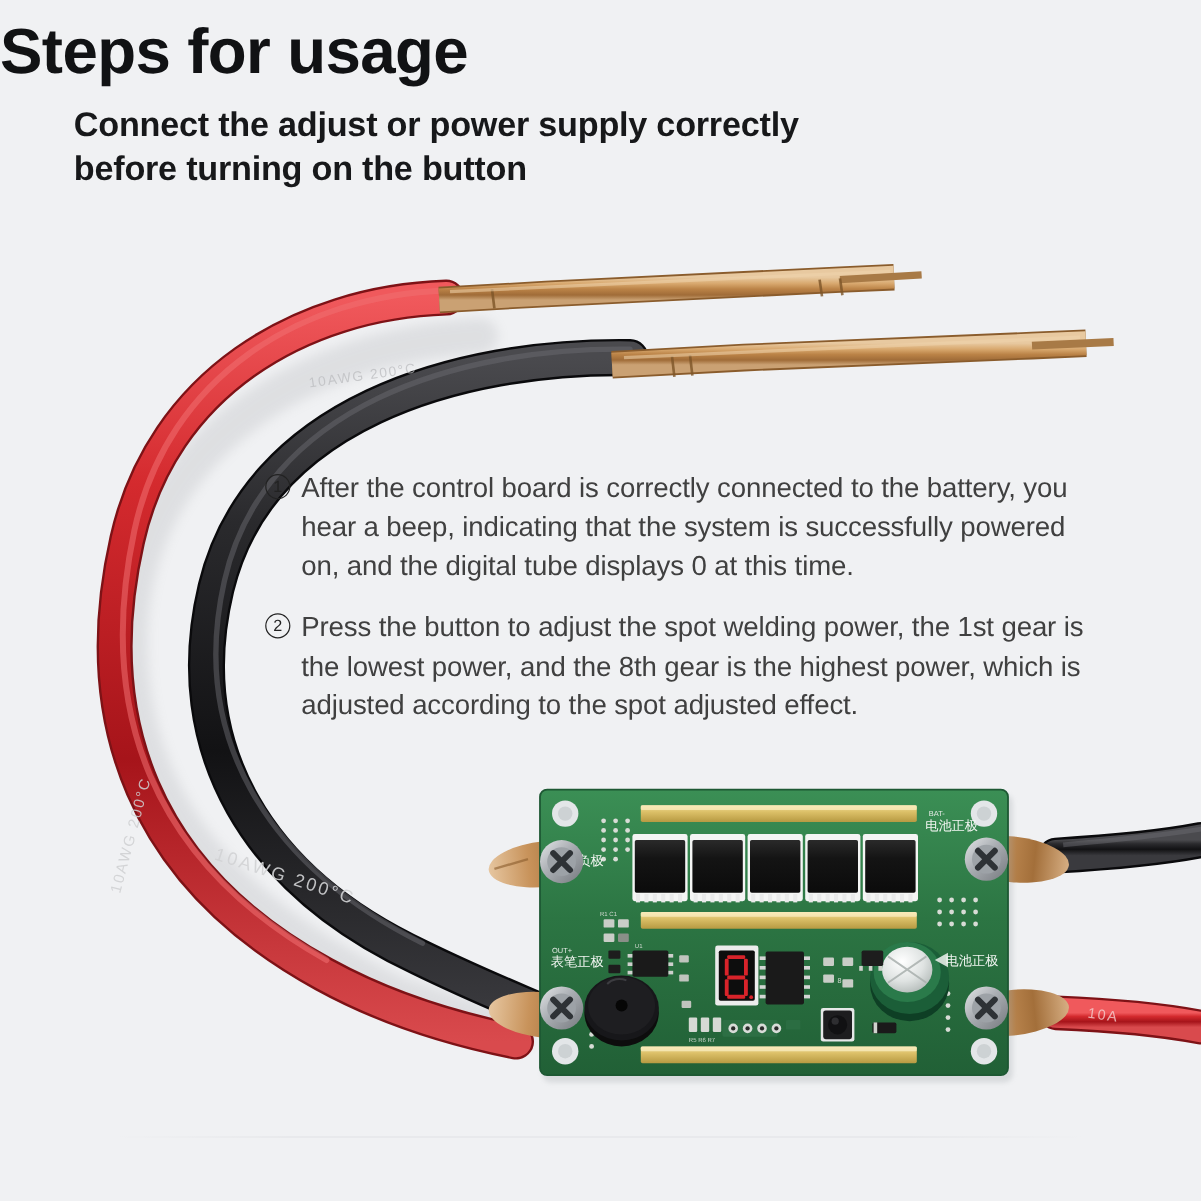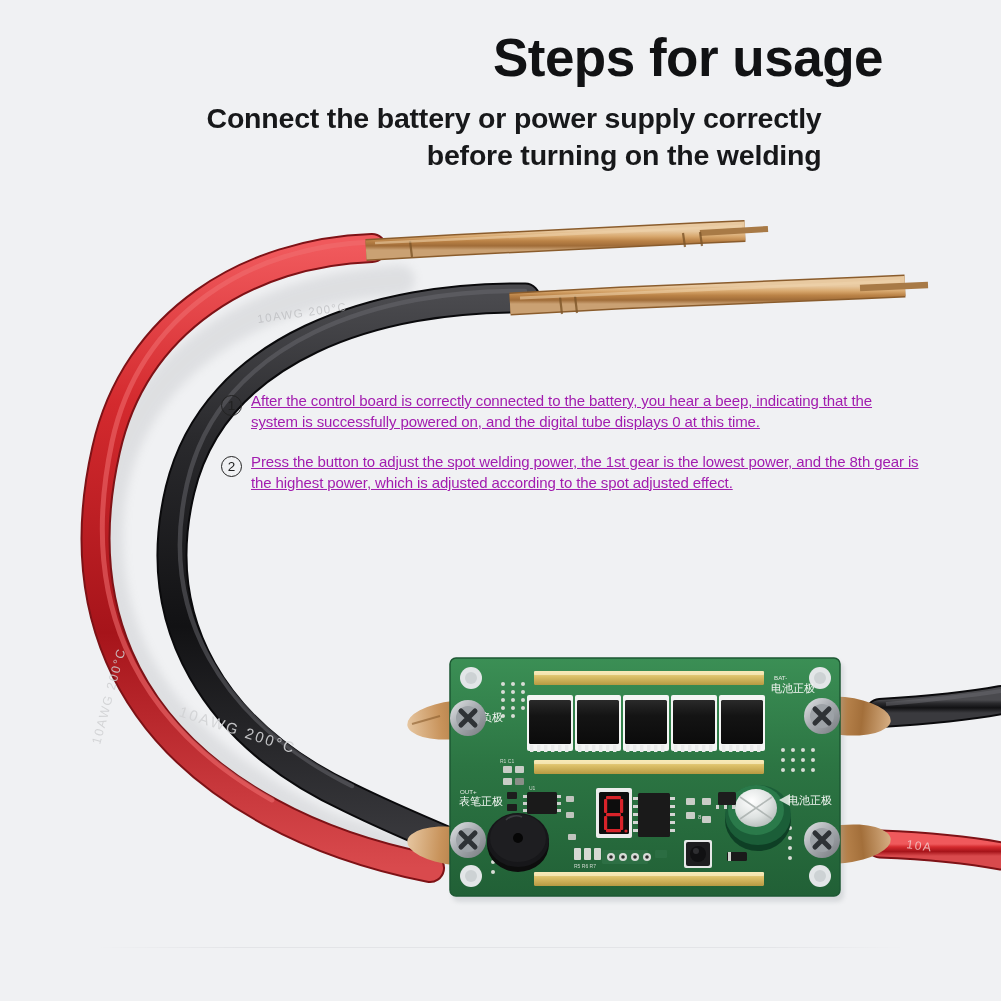--- a/index.html
+++ b/index.html
@@ -7,21 +7,21 @@
   body{
     width:1001px;height:1001px;
     background:#f0f1f3;
     font-family:"Liberation Sans","DejaVu Sans",sans-serif;
     overflow:hidden;
     position:relative;
   }
   .canvas{position:absolute;inset:0;width:1001px;height:1001px;}
 
   
-  .header{position:absolute;left:0;top:30px;width:883px;text-align:right;}
+  .header{position:absolute;left:0;top:16px;width:883px;text-align:left;}
   .title{
     font-size:53px;font-weight:bold;color:#111214;
     letter-spacing:-0.5px;line-height:1.05;margin:0;
   }
   .subtitle{
     margin:14px auto 0;width:760px;
     font-size:28.5px;font-weight:bold;color:#17181a;
     line-height:1.32;letter-spacing:-0.2px;
   }
 
@@ -29,44 +29,44 @@
   .steps{position:absolute;left:221px;top:390px;width:700px;}
   .step{display:flex;align-items:flex-start;margin-bottom:18px;}
   .step-num{
     flex:0 0 auto;width:21px;height:21px;border-radius:50%;
     border:1.6px solid #222;color:#222;
     font-size:13.5px;line-height:19px;text-align:center;
     margin-top:5px;margin-right:9px;font-weight:normal;
     box-sizing:border-box;
   }
   .step-text{
-    font-size:15px;color:#a21caf;line-height:1.42;
-    letter-spacing:-0.1px;flex:1 1 auto;text-decoration:underline;
+    font-size:23px;color:#404040;line-height:1.42;
+    letter-spacing:-0.1px;flex:1 1 auto;
   }
 
   
   .divider{
     position:absolute;left:95px;top:947px;width:810px;height:1px;
     background:linear-gradient(to right,rgba(255,255,255,0),#e3e4e7 18%,#e3e4e7 82%,rgba(255,255,255,0));
   }
 
   
   .photo{position:absolute;left:0;top:200px;width:1001px;height:760px;}
   .photo svg{display:block;}
 </style>
 </head>
 <body>
 
 <div class="canvas">
 
   <div class="header">
     <div class="title">Steps for usage</div>
     <div class="subtitle">
-      <div>Connect the battery or power supply correctly</div>
-      <div>before turning on the welding</div>
+      <div>Connect the adjust or power supply correctly</div>
+      <div>before turning on the button</div>
     </div>
   </div>
 
   <div class="photo">
   <svg width="1001" height="760" viewBox="0 0 1001 760" xmlns="http://www.w3.org/2000/svg">
     <defs>
       <linearGradient id="copper" x1="0" y1="0" x2="0" y2="1">
         <stop offset="0%" stop-color="#e8c9a0"></stop>
         <stop offset="28%" stop-color="#d8a86e"></stop>
         <stop offset="52%" stop-color="#bb8347"></stop>

